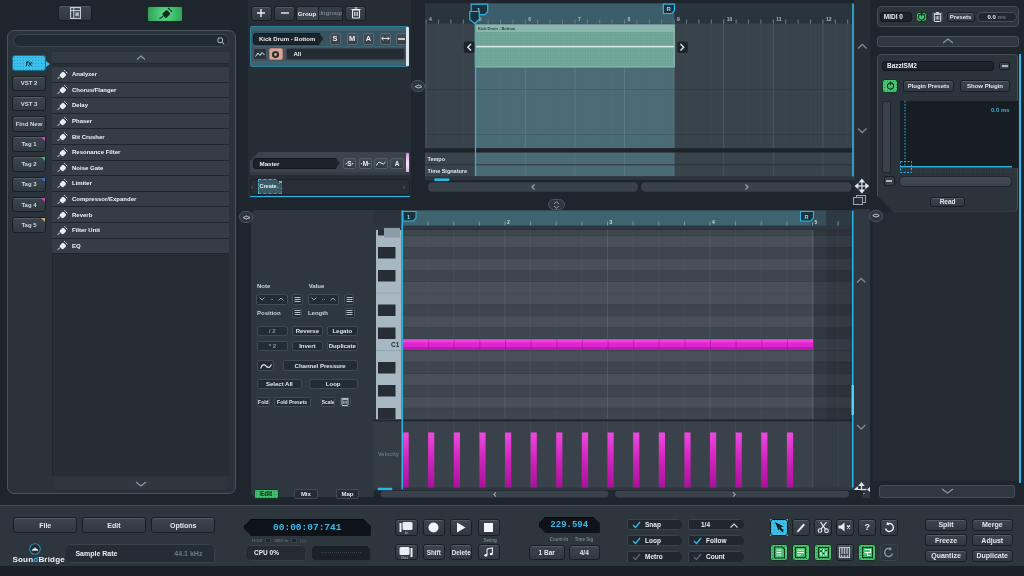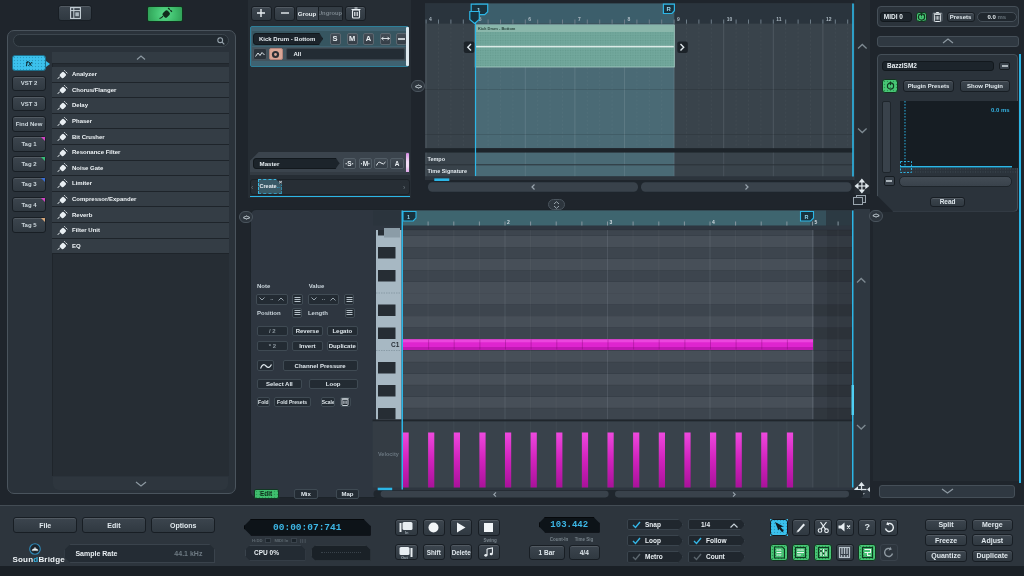--- a/index.html
+++ b/index.html
@@ -772,21 +772,21 @@
 <div class="ab btn" style="left:422.7px;top:543.7px;width:22.2px;height:16.8px;font-size:6.3px;">Shift</div>
 <div class="ab btn" style="left:450px;top:543.7px;width:22.4px;height:16.8px;font-size:6.3px;">Delete</div>
 <div class="ab btn" style="left:477.6px;top:543.7px;width:22.6px;height:16.8px;">
     <svg width="11" height="11" viewBox="0 0 12 12">
       <path d="M4.4 2.2 L10.3 1 V7.3 M4.4 2.2 V8.8" stroke="#e8eef2" stroke-width="1.2" fill="none"></path>
       <ellipse cx="3.1" cy="9.1" rx="1.7" ry="1.4" fill="#e8eef2"></ellipse>
       <ellipse cx="9" cy="7.6" rx="1.7" ry="1.4" fill="#e8eef2"></ellipse>
     </svg>
   </div>
 <div class="ab" style="left:539px;top:517px;width:60.5px;height:15.5px;background:#0d1318;border:1px solid #06090c;clip-path:polygon(6px 0,calc(100% - 6px) 0,100% 6px,100% 100%,6px 100%,0 calc(100% - 6px),0 6px);display:flex;align-items:center;justify-content:center;">
-    <span class="seg" style="font-size:9px;">103.442</span>
+    <span class="seg" style="font-size:9px;">229.594</span>
   </div>
 <div class="ab" style="left:545px;top:537px;width:28px;height:6px;font-size:4.5px;color:#78838b;font-weight:bold;text-align:center;">Count-In</div>
 <div class="ab" style="left:570px;top:537px;width:28px;height:6px;font-size:4.5px;color:#78838b;font-weight:bold;text-align:center;">Time Sig</div>
 <div class="ab btn" style="left:529px;top:544.5px;width:35.5px;height:15.5px;font-size:6.5px;">1 Bar</div>
 <div class="ab btn" style="left:569px;top:544.5px;width:30.5px;height:15.5px;font-size:6.5px;">4/4</div>
 <div class="ab" style="left:627px;top:518.8px;width:56px;height:11.5px;background:#20272e;border:1px solid #3a444d;border-radius:2px;clip-path:polygon(0 0,calc(100% - 5px) 0,100% 50%,calc(100% - 5px) 100%,0 100%);font-size:6.5px;font-weight:bold;color:#e8eef2;display:flex;align-items:center;padding-left:4px;">
     <svg width="9" height="8" viewBox="0 0 9 8">
       <path d="M1 4 L3.5 6.5 L8 1" stroke="#35b5e5" stroke-width="1.4" fill="none"></path>
     </svg>
     <span style="margin-left:4px;">Snap</span>

